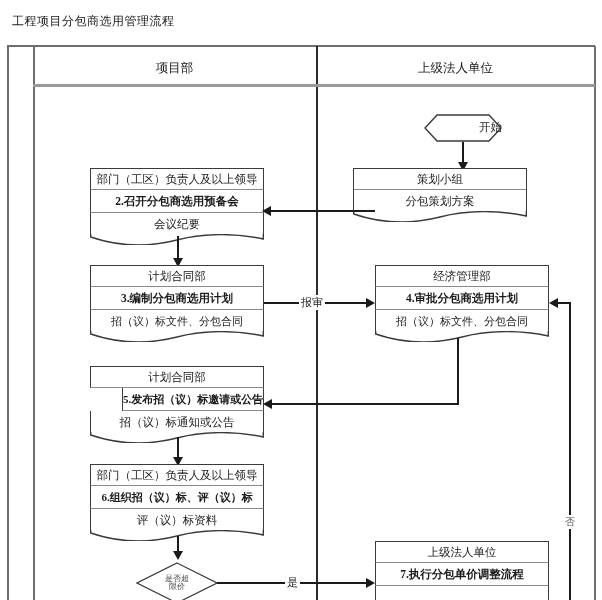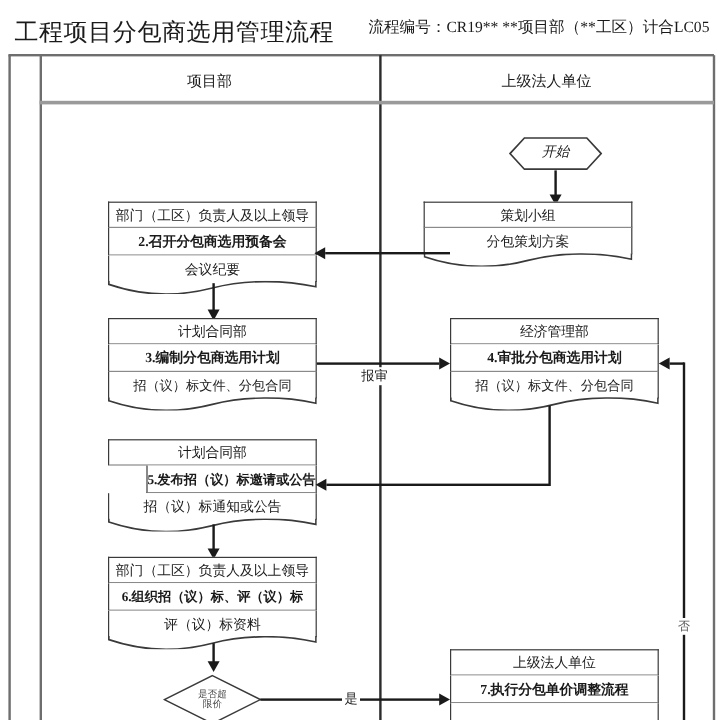--- a/index.html
+++ b/index.html
@@ -9,21 +9,21 @@
     color:#1a1a1a;
   }
   #root{position:relative;width:602px;height:600px;}
 
   
   .hdr{
     position:absolute;left:7px;top:0px;width:588px;height:46px;
   }
   .hdr-title{
     position:absolute;left:5px;top:13px;
-    font-size:20px;letter-spacing:.5px;white-space:nowrap;text-align:right;
+    font-size:12px;letter-spacing:.5px;white-space:nowrap;text-align:right;
   }
   .hdr-code{
     position:absolute;left:300px;top:14px;
     font-size:13px;white-space:nowrap;
   }
   .hdr-rule{
     position:absolute;left:7px;top:45px;width:588px;height:0;
     border-top:2px solid #6e6e6e;
   }
 
@@ -63,22 +63,22 @@
     height:22px;border-bottom:none;
   }
   .node .wave{display:block;margin-top:-1px;}
 
   
   .node.plain .cell.doc{border-bottom:1.4px solid #3a3a3a;}
 
   
   .hexnode{position:absolute;}
   .hexlabel{
-    position:absolute;width:100%;text-align:center;
-    font-size:11.5px;line-height:1;font-style:italic;
+    position:absolute;width:100%;text-align:right;
+    font-size:11.5px;line-height:1;
   }
 
   
   .diamond{position:absolute;}
   .dlabel{
     position:absolute;left:0;top:0;width:100%;height:100%;
     display:flex;flex-direction:column;align-items:center;justify-content:center;
     font-size:8px;line-height:1.05;color:#4a4a4a;text-align:center;
   }
 
@@ -92,21 +92,20 @@
   .arw.right{border-top:5px solid transparent;border-bottom:5px solid transparent;border-left:9px solid #1a1a1a;}
   .elabel{position:absolute;font-size:11px;background:#fff;padding:0 2px;white-space:nowrap;}
 </style>
 </head>
 <body>
 
 <div id="root">
 
   <div class="hdr">
     <div class="hdr-title">工程项目分包商选用管理流程</div>
-    <div class="hdr-code">流程编号：CR19** **项目部（**工区）计合LC05</div>
   </div>
   <div class="hdr-rule"></div>
 
   <div class="frame-left"></div>
   <div class="frame-right"></div>
   <div class="col-gutter"></div>
   <div class="col-split"></div>
   <div class="hdr-row-bot"></div>
 
   <div class="colhead a">项目部</div>
@@ -158,21 +157,21 @@
     <div class="cell role">经济管理部</div>
     <div class="cell act">4.审批分包商选用计划</div>
     <div class="cell doc" style="font-size:11px;">招（议）标文件、分包合同</div>
     <svg class="wave" width="174" height="11" viewBox="0 0 174 11">
       <path d="M0.7,0 L0.7,3 C30,13 60,13 87,6 C114,-1 146,-1 173.3,5 L173.3,0" fill="#fff" stroke="#3a3a3a" stroke-width="1.4"></path>
     </svg>
   </div>
 
   <div class="ln h" style="left:264px;top:302px;width:102px;"></div>
   <div class="arw right" style="left:366px;top:298px;"></div>
-  <div class="elabel" style="left:299px;top:295px;margin-top:11px;">报审</div>
+  <div class="elabel" style="left:299px;top:295px;">报审</div>
 
   <div class="node" style="left:90px;top:366px;width:174px;">
     <div class="cell role">计划合同部</div>
     <div class="cell act" style="font-size:11px;margin-left:32px;">5.发布招（议）标邀请或公告</div>
     <div class="cell doc">招（议）标通知或公告</div>
     <svg class="wave" width="174" height="11" viewBox="0 0 174 11">
       <path d="M0.7,0 L0.7,3 C30,13 60,13 87,6 C114,-1 146,-1 173.3,5 L173.3,0" fill="#fff" stroke="#3a3a3a" stroke-width="1.4"></path>
     </svg>
   </div>
 

